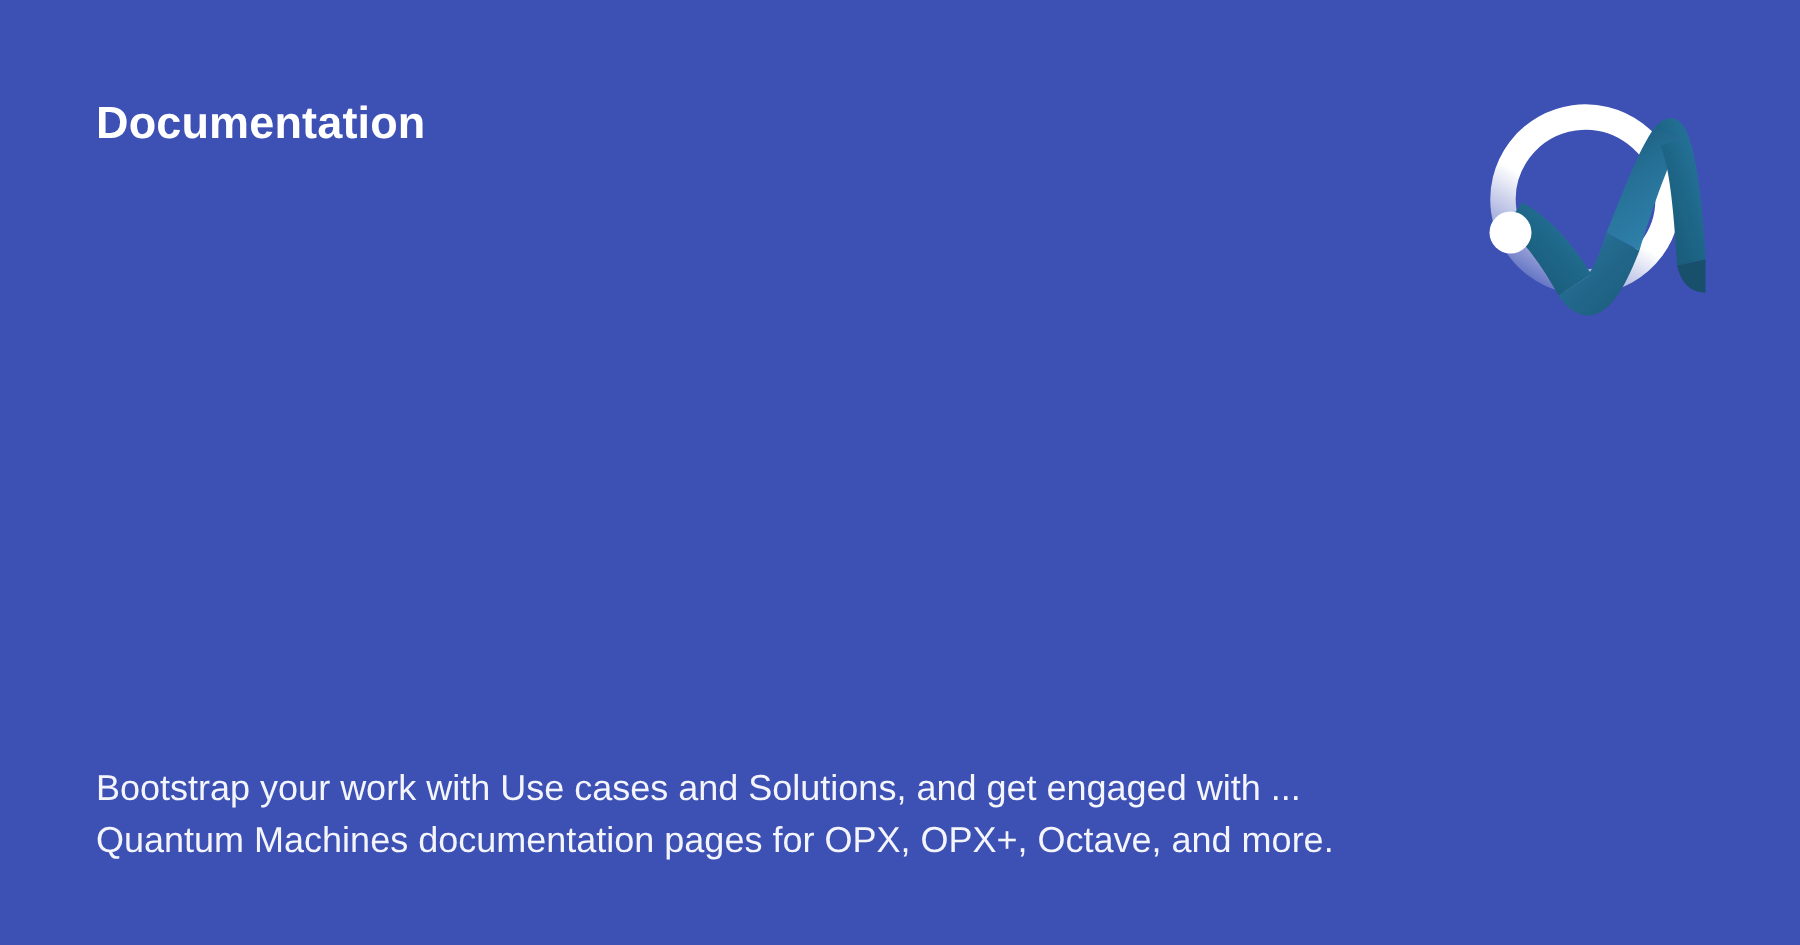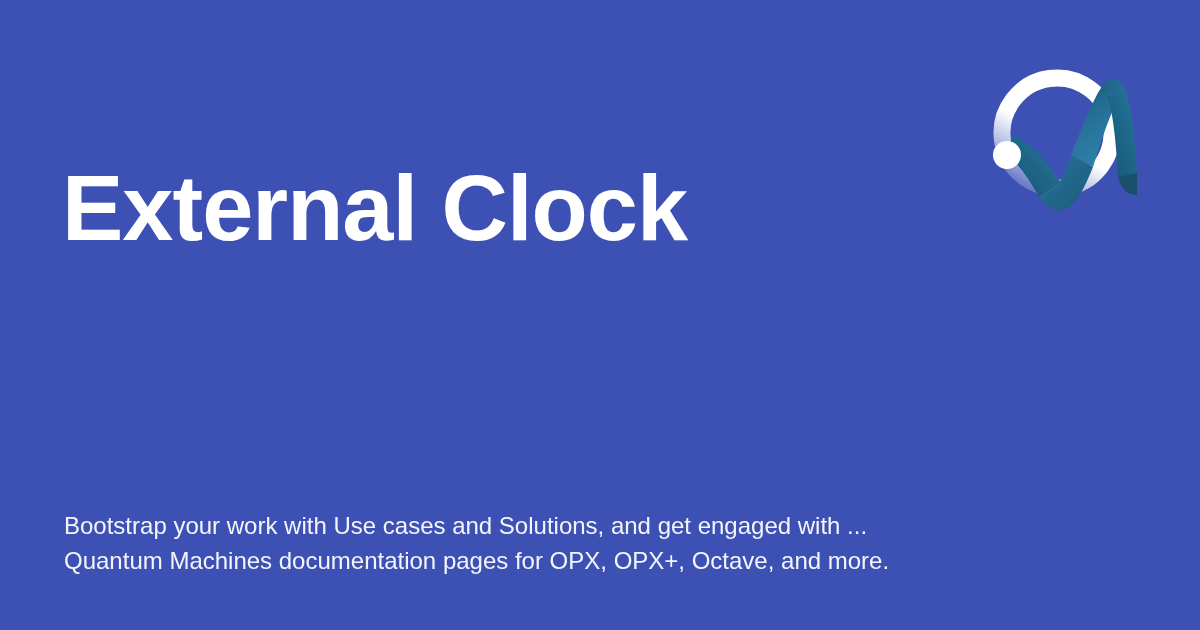--- a/index.html
+++ b/index.html
@@ -77,22 +77,22 @@
     width: 160px;
     height: 160px;
     overflow: visible;
   }
 </style>
 </head>
 <body>
 
 <div class="og-card" style="background: rgb(61, 81, 181);">
 
+  <div class="eyebrow">Documentation</div>
 
-  <h1 class="page-title">External Clock</h1>
 
   <div class="description">
     <span class="desc-line">Bootstrap your work with Use cases and Solutions, and get engaged with ...</span>
     <span class="desc-line">Quantum Machines documentation pages for OPX, OPX+, Octave, and more.</span>
   </div>
 
   <div class="brand-logo">
     <svg viewBox="0 0 160 160" xmlns="http://www.w3.org/2000/svg" aria-hidden="true">
       <defs>
 

